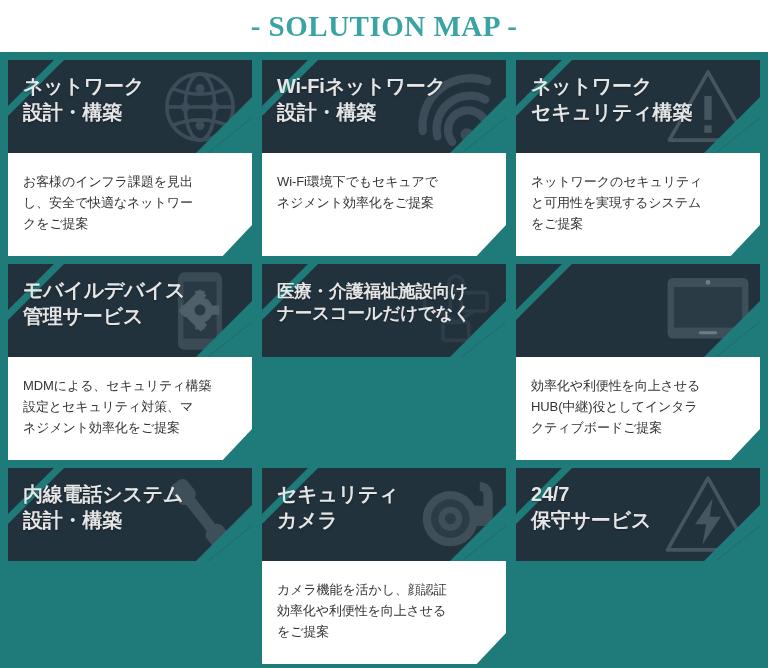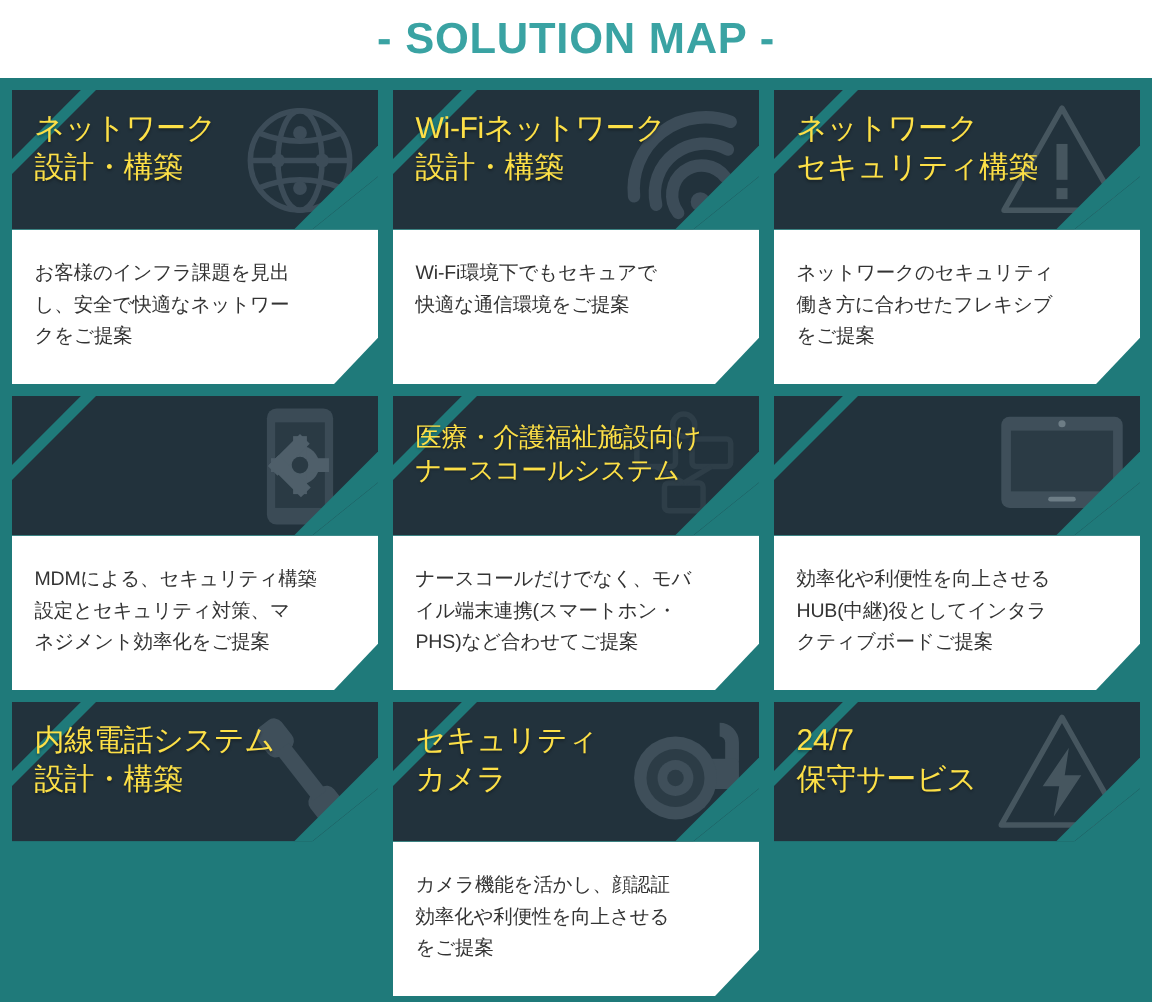--- a/index.html
+++ b/index.html
@@ -16,20 +16,21 @@
   }
 
   
   .title-bar {
     width: 768px;
     height: 52px;
     background: #ffffff;
     display: flex;
     align-items: center;
     justify-content: center;
+    font-family: Liberation Serif, serif;
   }
   .title-text {
     color: #3aa3a3;
     font-size: 29px;
     font-weight: bold;
     letter-spacing: 0.5px;
     white-space: nowrap;
   }
 
   
@@ -103,23 +104,23 @@
     height: 92px;
     opacity: 1;
     pointer-events: none;
     z-index: 0;
   }
   .wm svg { display: block; width: 100%; height: 100%; }
 
   .card-title {
     position: relative;
     z-index: 2;
-    color: #fde047;
+    color: #e5e5e5;
     font-size: 20px;
-    font-weight: normal;
+    font-weight: bold;
     line-height: 1.28;
     padding: 14px 10px 0 15px;
     white-space: pre-line;
     letter-spacing: -0.2px;
     text-shadow: 0 1px 2px rgba(0,0,0,.35);
   }
   .card-title.small { font-size: 17.5px; padding-top: 16px; }
   .card-title.num   { font-size: 20px; }
 
   
@@ -192,41 +193,41 @@
           </g>
           <circle cx="64" cy="80" r="7" fill="#3c4c58"></circle>
         </svg>
       </div>
       <div class="card-title">Wi-Fiネットワーク
 設計・構築</div>
       <div class="head-wedge"></div>
     </div>
     <div class="card-body">
       <div class="card-desc">Wi-Fi環境下でもセキュアで
-快適な通信環境をご提案</div>
+ネジメント効率化をご提案</div>
     </div>
   </div>
 
   <div class="card">
     <div class="card-head">
       <div class="head-corner"></div>
       <div class="wm">
         <svg viewBox="0 0 100 100">
           <path d="M50 12 L92 86 L8 86 Z" fill="none" stroke="#46565f" stroke-width="4" stroke-linejoin="round"></path>
           <rect x="46" y="38" width="8" height="26" fill="#46565f"></rect>
           <rect x="46" y="70" width="8" height="8" fill="#46565f"></rect>
         </svg>
       </div>
       <div class="card-title">ネットワーク
 セキュリティ構築</div>
       <div class="head-wedge"></div>
     </div>
     <div class="card-body">
       <div class="card-desc">ネットワークのセキュリティ
-働き方に合わせたフレキシブ
+と可用性を実現するシステム
 をご提案</div>
     </div>
   </div>
 
   <div class="card">
     <div class="card-head">
       <div class="head-corner"></div>
       <div class="wm">
         <svg viewBox="0 0 100 100">
           <rect x="26" y="8" width="48" height="84" rx="7" fill="#3b4b56"></rect>
@@ -234,20 +235,22 @@
           <g fill="#4f5f6a">
             <circle cx="50" cy="49" r="14"></circle>
             <rect x="45" y="28" width="10" height="42"></rect>
             <rect x="29" y="44" width="42" height="10"></rect>
             <rect x="34" y="33" width="10" height="33" transform="rotate(45 50 49)"></rect>
             <rect x="34" y="33" width="10" height="33" transform="rotate(-45 50 49)"></rect>
           </g>
           <circle cx="50" cy="49" r="6" fill="#2a3a44"></circle>
         </svg>
       </div>
+      <div class="card-title">モバイルデバイス
+管理サービス</div>
       <div class="head-wedge"></div>
     </div>
     <div class="card-body">
       <div class="card-desc">MDMによる、セキュリティ構築
 設定とセキュリティ対策、マ
 ネジメント効率化をご提案</div>
     </div>
   </div>
 
   <div class="card">
@@ -259,27 +262,22 @@
             <rect x="18" y="30" width="28" height="20" rx="3"></rect>
             <rect x="58" y="30" width="28" height="20" rx="3"></rect>
             <rect x="38" y="62" width="28" height="20" rx="3"></rect>
             <line x1="32" y1="50" x2="52" y2="62"></line>
             <line x1="72" y1="50" x2="52" y2="62"></line>
           </g>
           <circle cx="52" cy="20" r="8" fill="none" stroke="#2e3e48" stroke-width="4"></circle>
         </svg>
       </div>
       <div class="card-title small">医療・介護福祉施設向け
-ナースコールシステム</div>
-      <div class="head-wedge"></div>
-    </div>
-    <div class="card-body">
-      <div class="card-desc">ナースコールだけでなく、モバ
-イル端末連携(スマートホン・
-PHS)など合わせてご提案</div>
+ナースコールだけでなく</div>
+      <div class="head-wedge"></div>
     </div>
   </div>
 
   <div class="card">
     <div class="card-head">
       <div class="head-corner"></div>
       <div class="wm">
         <svg viewBox="0 0 100 100">
           <rect x="6" y="14" width="88" height="66" rx="6" fill="#3f4f5a"></rect>
           <rect x="13" y="24" width="74" height="44" fill="#2b3b45"></rect>

